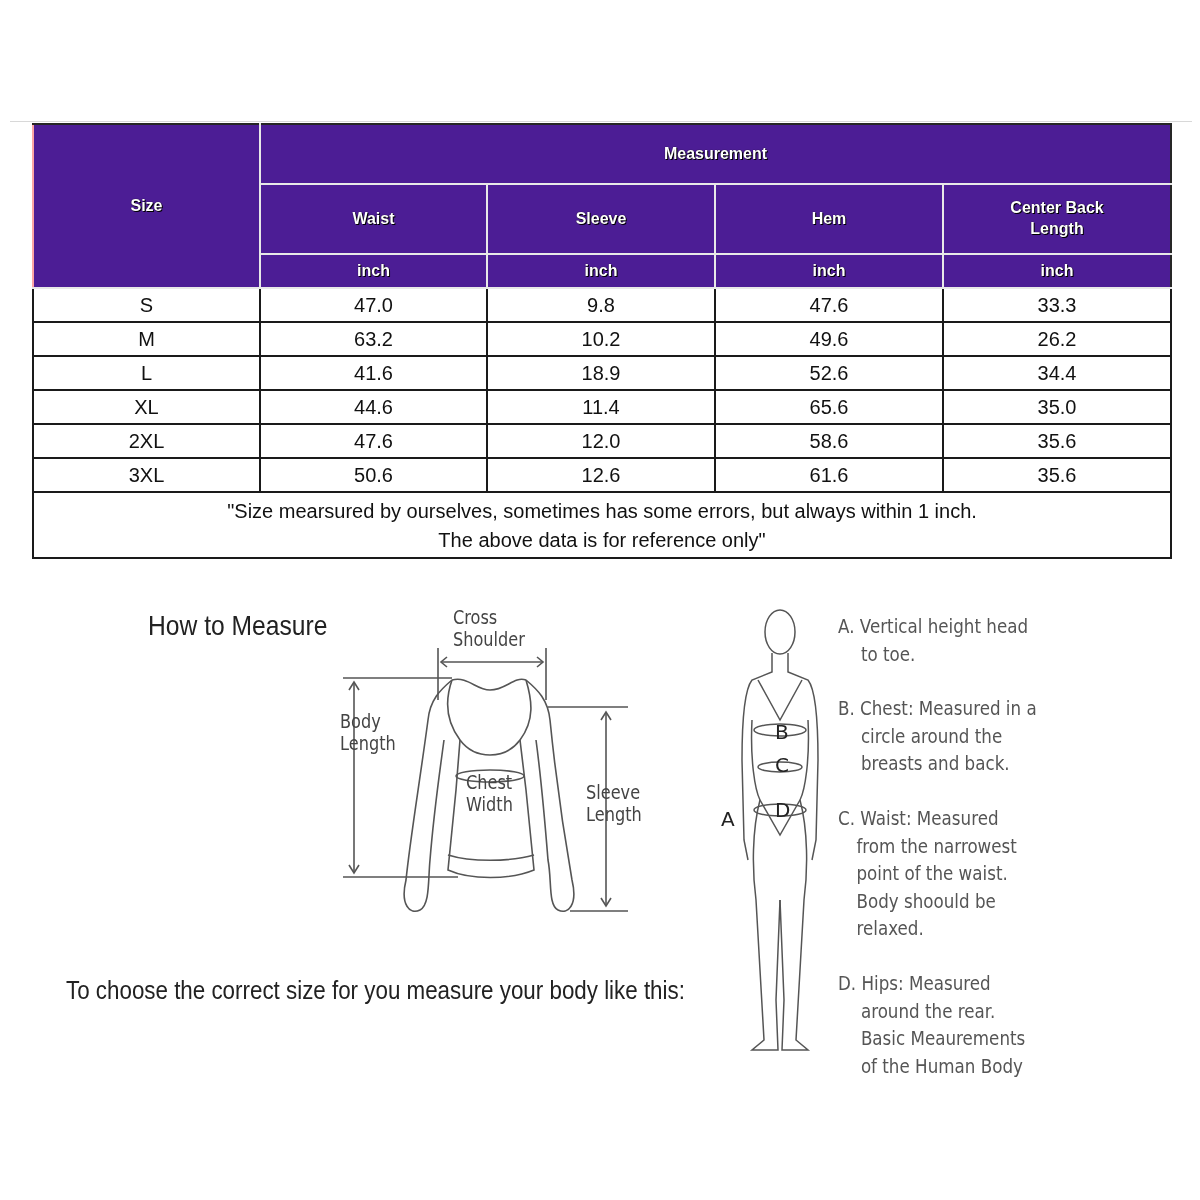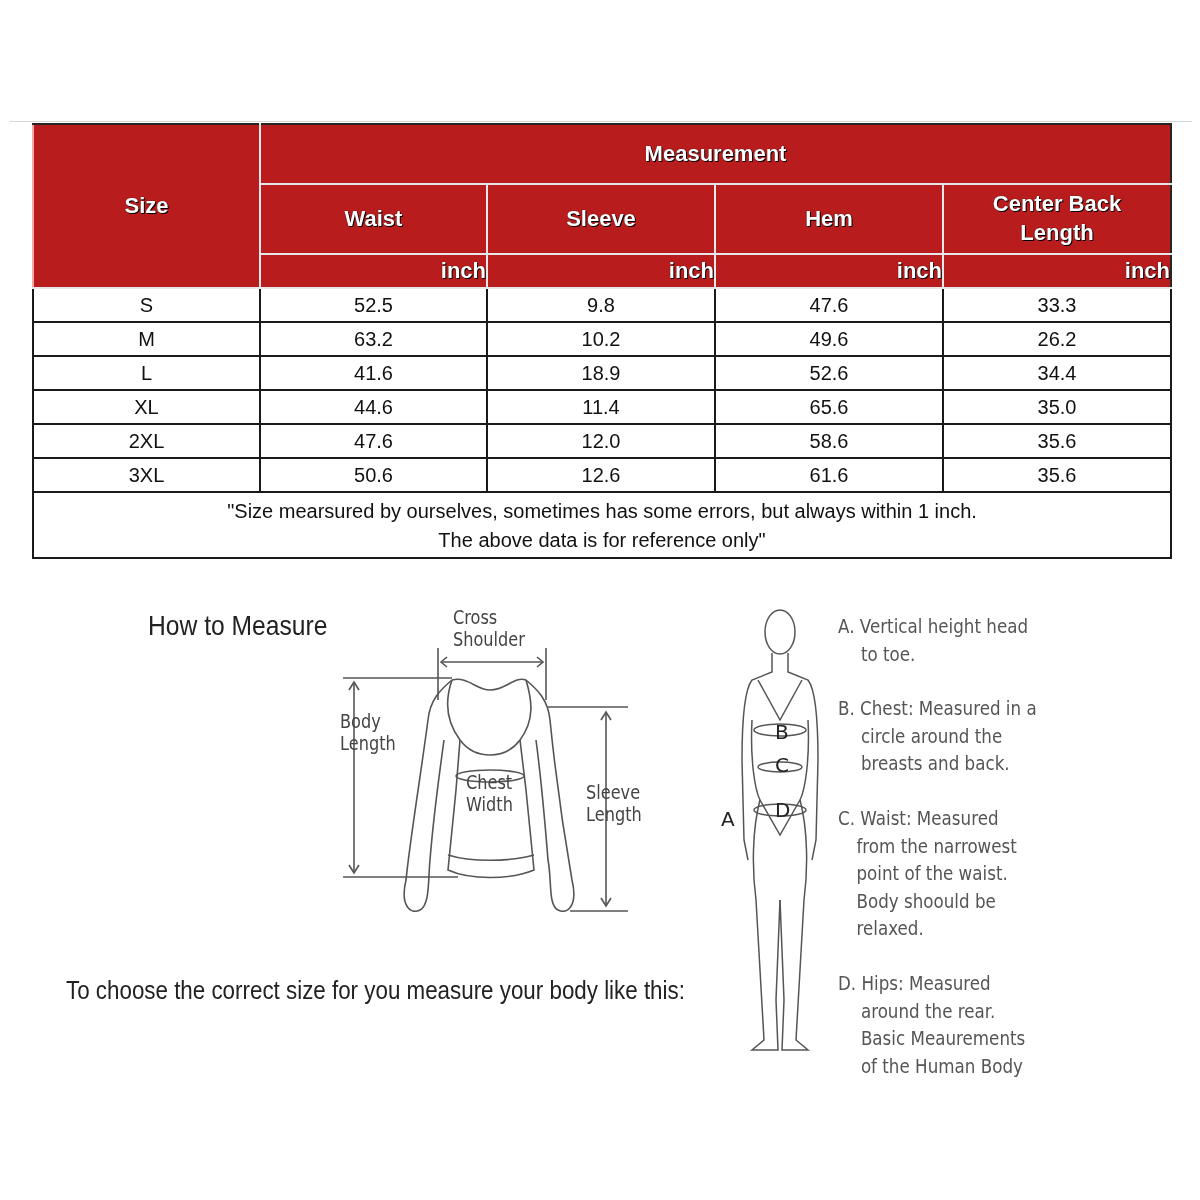--- a/index.html
+++ b/index.html
@@ -1,28 +1,28 @@
 <!DOCTYPE html>
 <html><head>
 <meta charset="utf-8">
 <style>
   html, body { margin: 0; padding: 0; background: #ffffff; }
   body { width: 1200px; height: 1200px; position: relative; overflow: hidden; font-family: "Liberation Sans", sans-serif; color: #111; }
   .topline { position: absolute; left: 10px; top: 121px; width: 1182px; height: 1px; background: #d8d8d8; }
   .chart { position: absolute; left: 32px; top: 123px; width: 1138px; border-collapse: collapse; table-layout: fixed; }
   .chart td, .chart th { padding: 0; text-align: center; }
-  .chart th { background: #b91c1c; color: #fff; font-weight: bold; font-size: 22px; text-shadow: 0 0 1px #000, 1px 1px 0 #000; border: 2px solid #e8e8e8; line-height: 1.3; }
+  .chart th { background: #4c1d95; color: #fff; font-weight: bold; font-size: 16px; text-shadow: 0 0 1px #000, 1px 1px 0 #000; border: 2px solid #e8e8e8; line-height: 1.3; }
   .chart th.outer-l { border-left: 2px solid #fca5a5; }
   .chart th.outer-t { border-top: 2px solid #262626; }
   .chart th.outer-r { border-right: 2px solid #262626; }
   .chart td { border: 2px solid #1a1a1a; font-size: 20px; height: 32px; color: #111; }
   .chart td.note { font-size: 20px; line-height: 29px; padding: 4px 0 2px; }
   .row-meas th { height: 58px; }
   .row-cols th { height: 68px; }
-  .row-unit th { height: 32px; text-align: right; }
+  .row-unit th { height: 32px; }
   .h2m { position: absolute; left: 148px; top: 610px; font-size: 28px; color: #222; transform: scaleX(0.88); transform-origin: left; }
   .lbl { position: absolute; font-size: 19px; color: #444; line-height: 22px; font-family: "DejaVu Sans", sans-serif; transform: scaleX(0.85); transform-origin: left; }
   .choose { position: absolute; left: 66px; top: 975px; font-size: 26px; color: #222; transform: scaleX(0.86); transform-origin: left; white-space: nowrap; }
   .desc { position: absolute; left: 838px; font-size: 19px; color: #555; line-height: 27.5px; font-family: "DejaVu Sans", sans-serif; transform: scaleX(0.88); transform-origin: left; white-space: nowrap; }
   .desc .ind { padding-left: 26px; display: block; }
   svg.fig { position: absolute; }
   .letter { position: absolute; font-size: 20px; color: #222; font-family: "DejaVu Sans", sans-serif; }
 </style>
 </head>
 <body>
@@ -52,21 +52,21 @@
     </th>
   </tr>
   <tr class="row-unit">
     <th>inch</th>
     <th>inch</th>
     <th>inch</th>
     <th class="outer-r">inch</th>
   </tr>
   <tr>
     <td>S</td>
-    <td>52.5</td>
+    <td>47.0</td>
     <td>9.8</td>
     <td>47.6</td>
     <td>33.3</td>
   </tr>
   <tr>
     <td>M</td>
     <td>63.2</td>
     <td>10.2</td>
     <td>49.6</td>
     <td>26.2</td>

